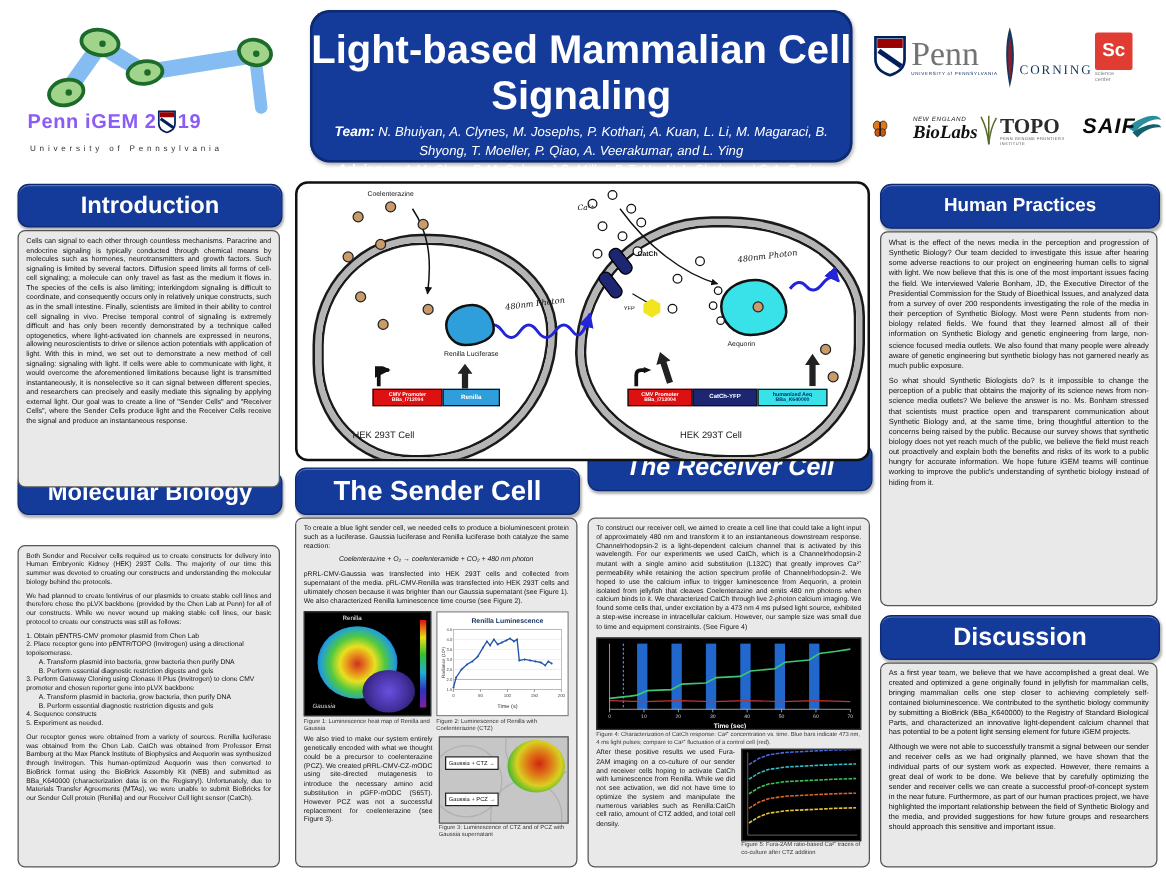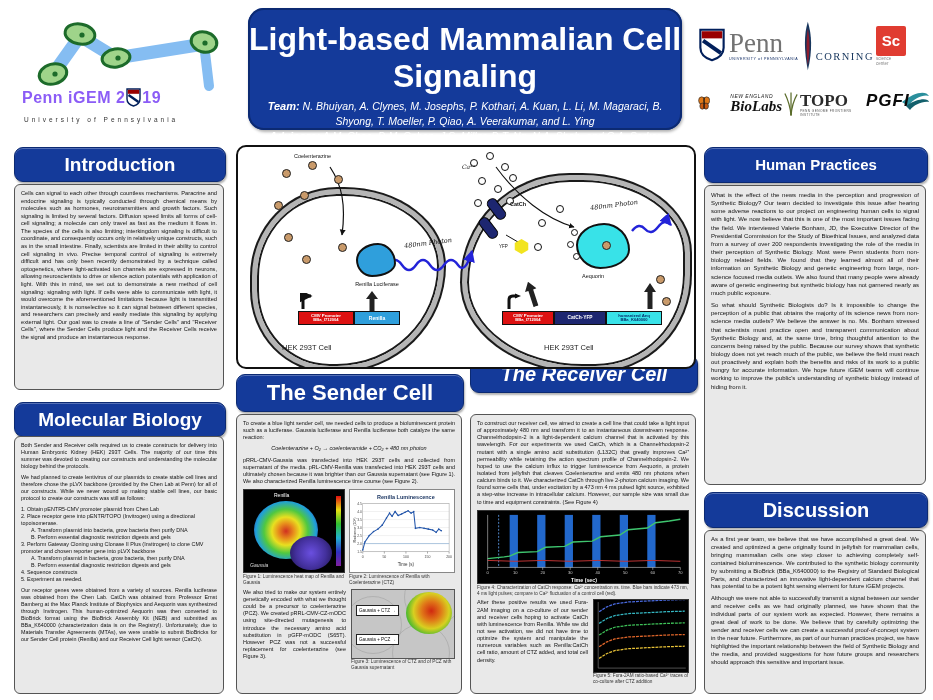--- a/index.html
+++ b/index.html
@@ -32,21 +32,21 @@
   .sp-pgfi{left:784px;top:84px;width:80px;height:40px;display:flex;align-items:center;gap:2px;}
   .pgfi-text .g1{font-family:"Liberation Serif",serif;font-weight:bold;font-size:17px;color:#2b2b2b;line-height:1;}
   .pgfi-text .g2{font-size:3.2px;letter-spacing:.4px;color:#555;}
   .sp-saif{left:864px;top:88px;width:66px;height:30px;}
   .saif-wrap{position:relative;width:66px;height:26px;}
   .saif-name{position:absolute;left:2px;top:3px;font-weight:900;font-style:italic;font-size:17px;color:#0a0a0a;letter-spacing:1px;}
 
   
   .heading{position:absolute;background:#143a9a;border:1px solid #0c2a72;border-radius:9px;color:#fff;font-weight:bold;text-align:center;box-shadow:inset 0 1px 0 rgba(255,255,255,.28),1px 2px 2px rgba(0,0,0,.3);}
   #h-intro{left:14px;top:147px;width:210px;height:33px;font-size:19px;line-height:33px;}
-  #h-molbio{left:14px;top:402px;width:210px;height:33px;font-size:19px;line-height:33px;}
+  #h-molbio{left:14px;top:377px;width:210px;height:33px;font-size:19px;line-height:33px;}
   #h-hp{left:704px;top:147px;width:222px;height:34px;font-size:15px;line-height:34px;}
   #h-disc{left:704px;top:492px;width:222px;height:34px;font-size:20px;line-height:34px;}
   #h-sender{left:236px;top:374px;width:226px;height:36px;font-size:22px;line-height:36px;}
   #h-receiver{left:470px;top:355px;width:226px;height:36px;font-size:20px;line-height:36px;font-style:italic;}
 
   .tbox{position:absolute;background:#e9e9e9;border:1.3px solid #555;border-radius:6px;padding:5px 6px;color:#111;text-align:justify;overflow:hidden;box-sizing:border-box;}
   .tbox p{margin:0 0 4px 0;}
   #t-intro{left:14px;top:184px;width:210px;height:206px;font-size:5.7px;line-height:1.33;}
   #t-molbio{left:14px;top:436px;width:210px;height:258px;font-size:5.4px;line-height:1.3;}
   #t-hp{left:704px;top:185px;width:222px;height:300px;font-size:6px;line-height:1.36;}
@@ -199,21 +199,21 @@
       <div class="g2">PENN GENOME FRONTIERS INSTITUTE</div>
     </div>
   </div>
 
   <div class="sponsor sp-saif">
     <div class="saif-wrap">
       <svg width="66" height="26" viewBox="0 0 66 26" style="position:absolute;left:0;top:0;">
         <path d="M38 14 C50 4 62 2 65 8 C60 6 50 10 44 18 Z" fill="#2a8f9c"></path>
         <path d="M42 18 C54 10 64 10 65 14 C58 13 50 17 46 22 Z" fill="#13606c"></path>
       </svg>
-      <div class="saif-name">PGFI</div>
+      <div class="saif-name">SAIF</div>
     </div>
   </div>
 
   <div class="heading" id="h-intro">Introduction</div>
   <div class="heading" id="h-molbio">Molecular Biology</div>
   <div class="heading" id="h-hp">Human Practices</div>
   <div class="heading" id="h-disc">Discussion</div>
   <div class="heading" id="h-sender">The Sender Cell</div>
   <div class="heading" id="h-receiver">The Receiver Cell</div>
 

